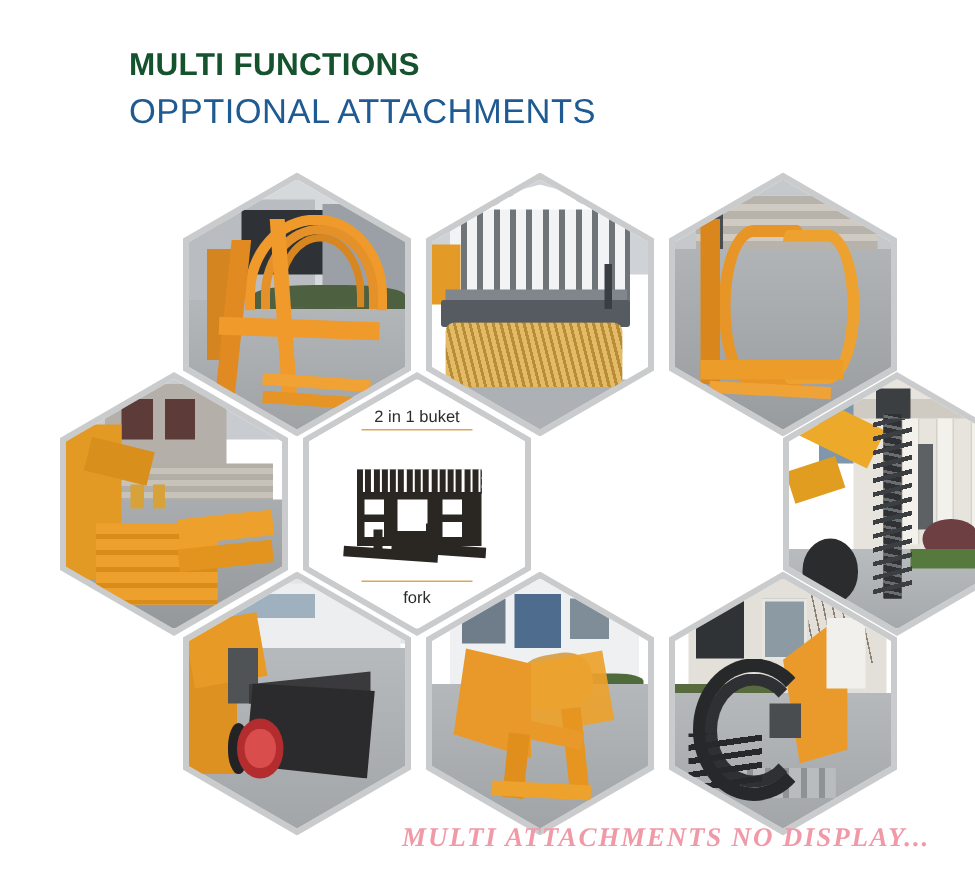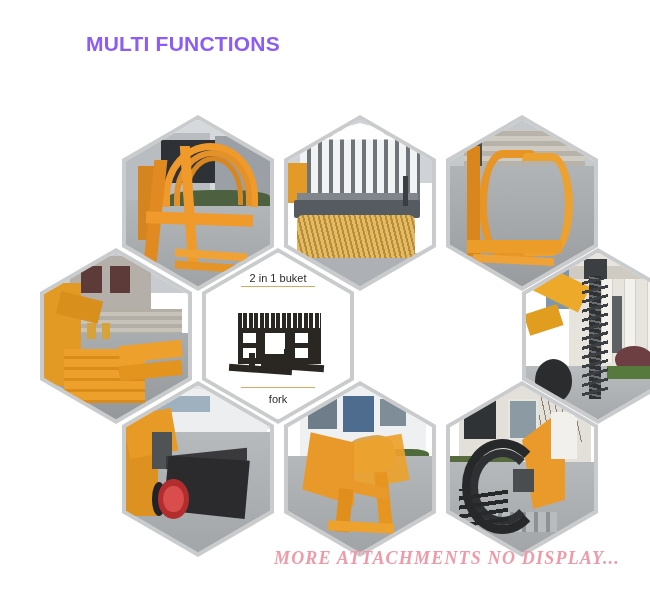--- a/index.html
+++ b/index.html
@@ -27,21 +27,21 @@
   .heading {
     position: absolute;
     left: 86px;
     top: 33px;
     line-height: 1.0;
   }
   .heading .line1 {
     font-size: 21px;
     font-weight: bold;
     letter-spacing: 0.2px;
-    color: #8b5cf6;
+    color: #14532d;
     display: block;
     white-space: nowrap;
   }
   .heading .line2 {
     font-size: 23px;
     font-weight: normal;
     letter-spacing: 0.3px;
     color: #1f5b92;
     display: block;
     white-space: nowrap;
@@ -290,20 +290,21 @@
     white-space: nowrap;
   }
 </style>
 </head>
 <body>
 
 <div id="page">
 
   <div class="heading">
     <span class="line1">MULTI FUNCTIONS</span>
+    <span class="line2">OPPTIONAL ATTACHMENTS</span>
   </div>
 
   <div class="hexgrid">
 
     <div class="hex" style="left:90px; top:115px;">
       <div class="hex-inner">
         <div class="photo t1">
           <div class="sky"></div>
           <div class="ground"></div>
           <div class="bldg wallA"></div>
@@ -479,15 +480,15 @@
           <div class="part joint"></div>
           <div class="part clawC"></div>
           <div class="part clawC2"></div>
           <div class="part fingers"></div>
         </div>
       </div>
     </div>
 
   </div>
 
-  <div class="footer-note">MORE ATTACHMENTS NO DISPLAY...</div>
+  <div class="footer-note">MULTI ATTACHMENTS NO DISPLAY...</div>
 
 </div>
 
 </body></html>

